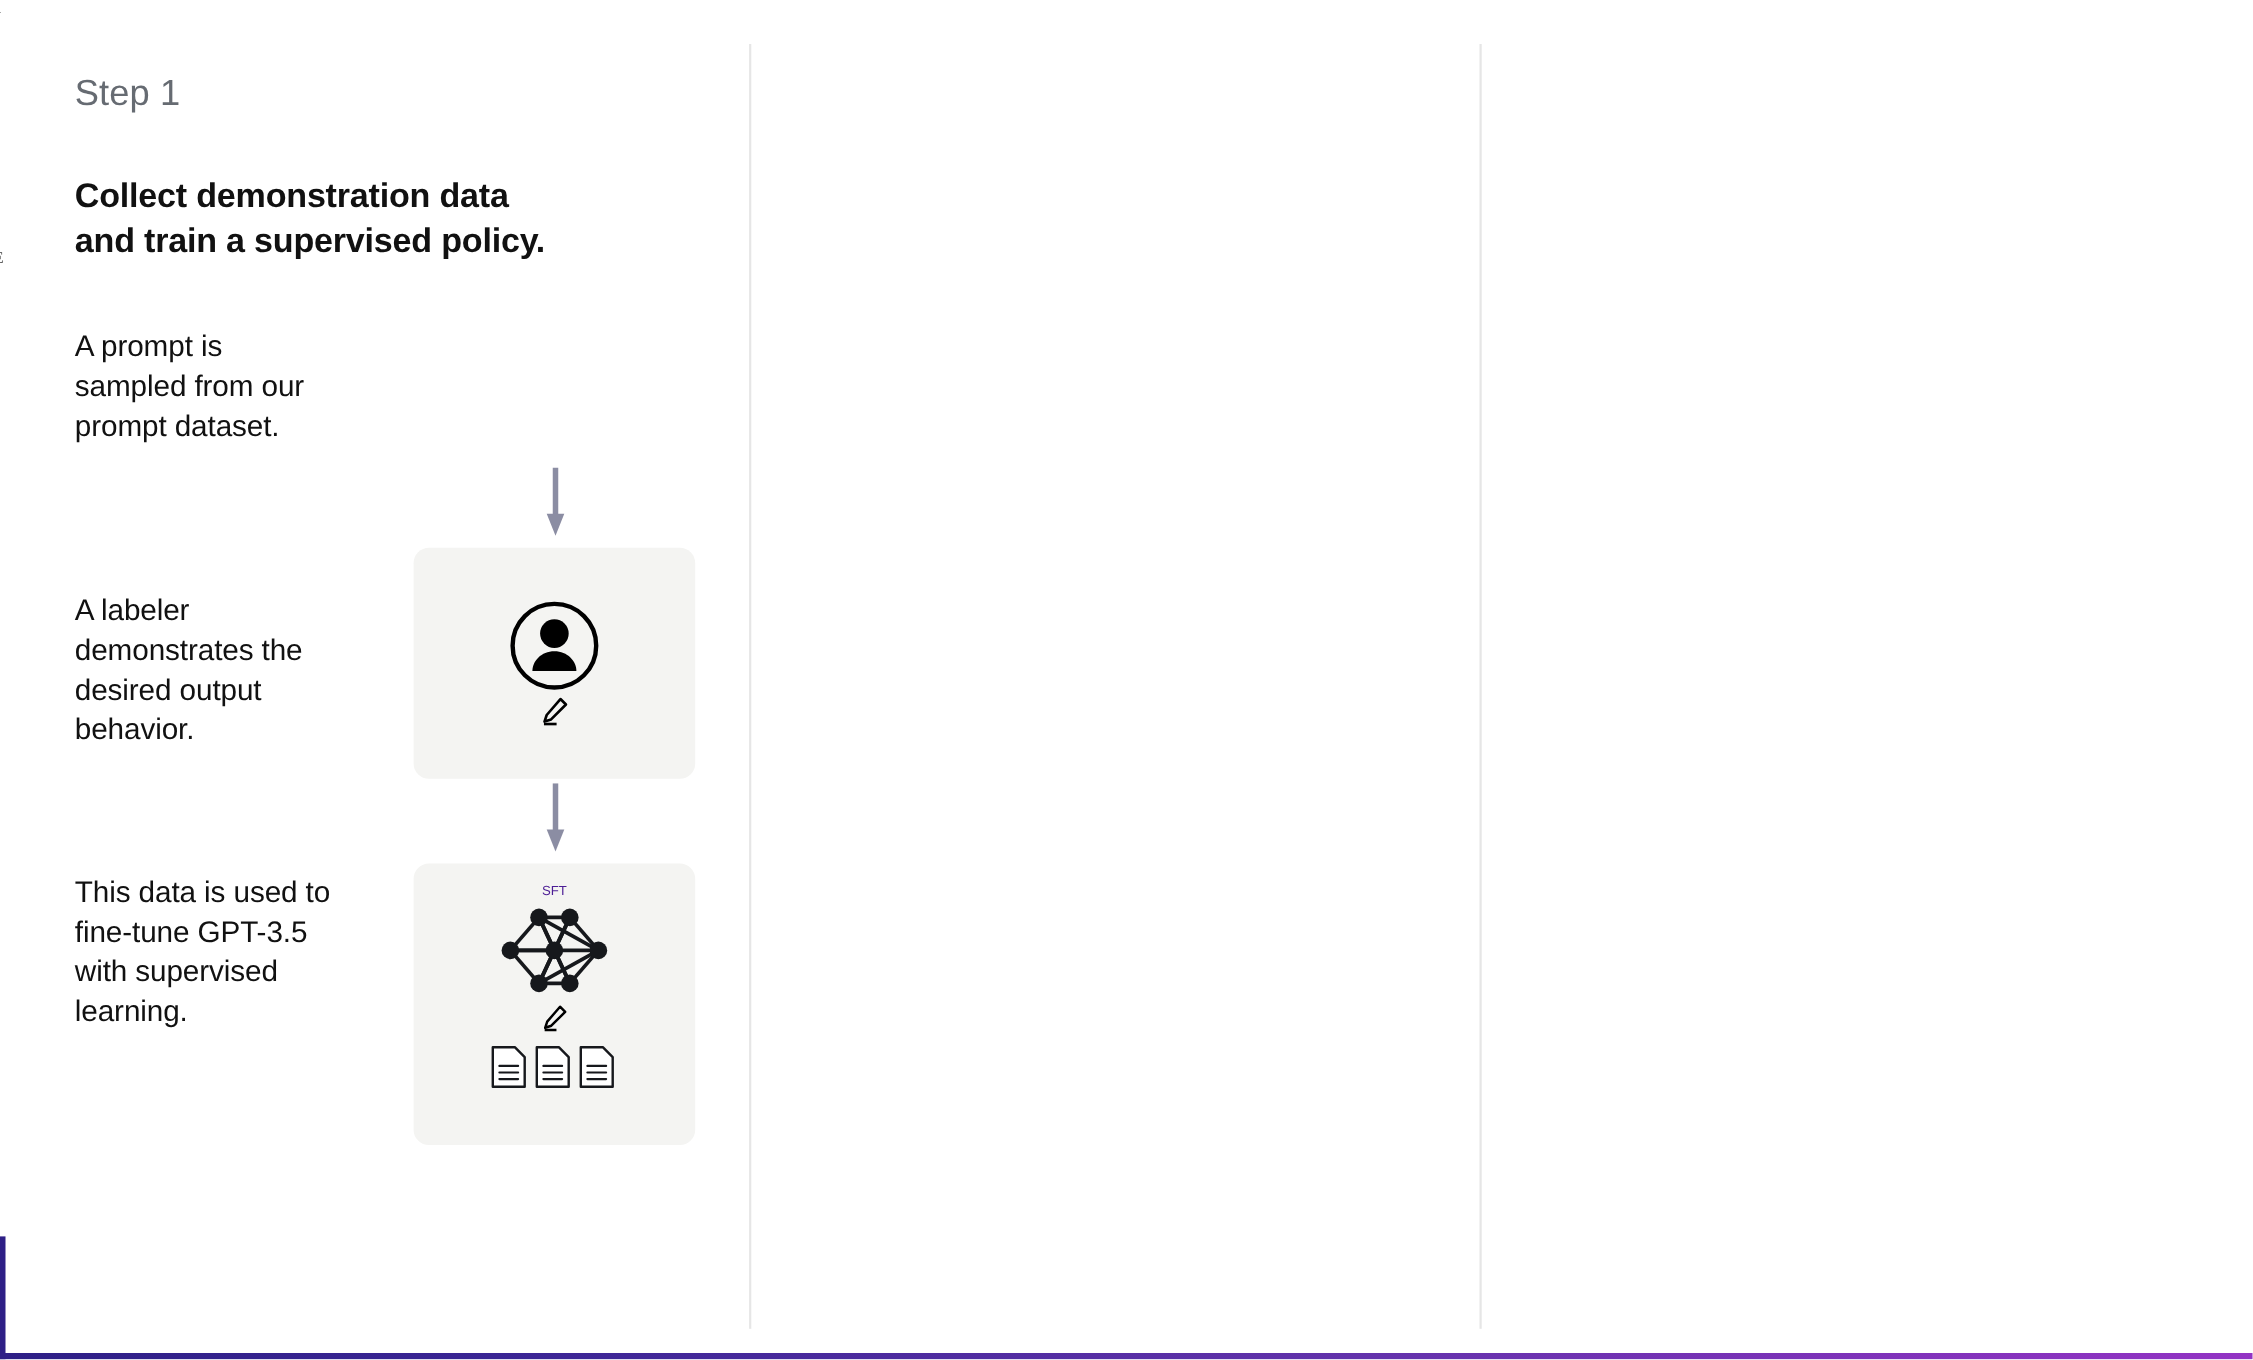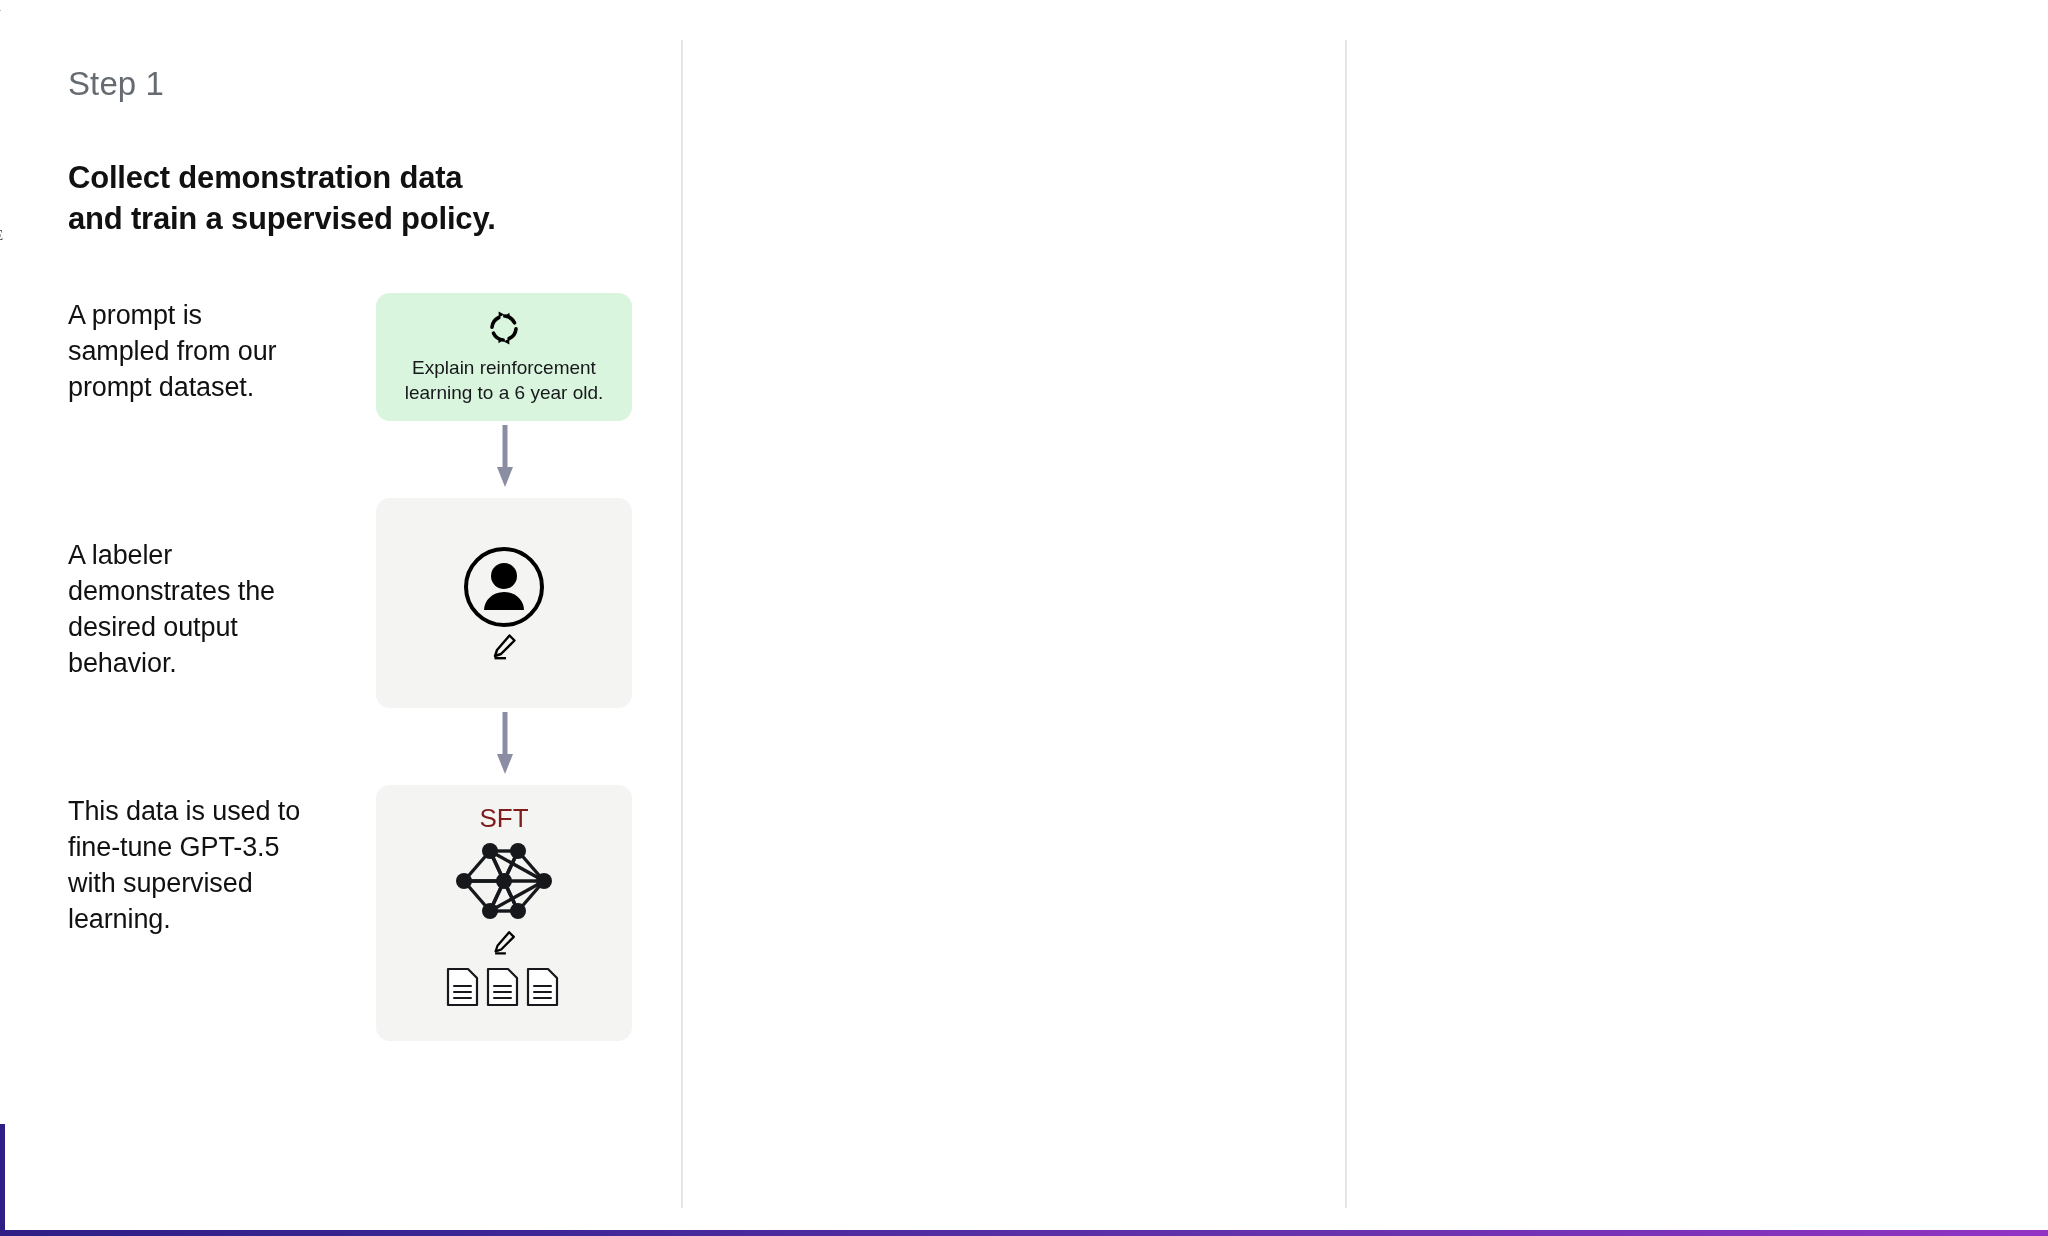--- a/index.html
+++ b/index.html
@@ -98,22 +98,22 @@
     text-align: center;
   }
   .card.green { background: #d9f5dd; }
   .card-caption {
     font-size: 19px;
     color: #16181c;
     line-height: 1.3;
     padding: 0 16px;
   }
   .card-title {
-    font-size: 26px;
-    color: #7f1d1d;
+    font-size: 12px;
+    color: #4c1d95;
     margin-bottom: 4px;
   }
 
   
   .connector { position: absolute; }
 
   svg { display: block; }
 </style>
 </head>
 <body>
@@ -141,40 +141,20 @@
 prompt dataset.</div>
     <div class="blurb" style="left:68px; top:538px; width:310px; white-space:pre-line;">A labeler
 demonstrates the
 desired output
 behavior.</div>
     <div class="blurb" style="left:68px; top:794px; width:310px; white-space:pre-line;">This data is used to
 fine-tune GPT-3.5
 with supervised
 learning.</div>
 
-    <div class="card green" style="left:376px; top:293px; width:256px; height:128px;">
-      <span class="icon" style="margin-bottom:8px;">
-        <svg width="40" height="40" viewBox="0 0 40 40">
-          <g fill="none" stroke="#000" stroke-width="3.6" stroke-linecap="round">
-            <path d="M9.5 25.2 A12 12 0 0 0 19.2 32.0"></path>
-            <path d="M30.5 14.8 A12 12 0 0 0 20.8 8.0"></path>
-            <path d="M14.8 9.5 A12 12 0 0 0 8.0 19.2"></path>
-            <path d="M25.2 30.5 A12 12 0 0 0 32.0 20.8"></path>
-          </g>
-          <g fill="#000">
-            <path d="M19.2 32.0 l-5.0 -3.2 l0.4 6.4 z"></path>
-            <path d="M20.8 8.0 l5.0 3.2 l-0.4 -6.4 z"></path>
-            <path d="M14.8 9.5 l-0.2 -5.9 l5.6 3.0 z"></path>
-            <path d="M25.2 30.5 l0.2 5.9 l-5.6 -3.0 z"></path>
-          </g>
-        </svg>
-      </span>
-      <div class="card-caption" style="white-space:pre-line;">Explain reinforcement
-learning to a 6 year old.</div>
-    </div>
 
     <div class="connector" style="left:494px; top:425px;">
       <svg width="22" height="64" viewBox="0 0 22 64">
         <line x1="11" y1="0" x2="11" y2="44" stroke="#8b8da3" stroke-width="5"></line>
         <path d="M11 62 L3 42 L19 42 Z" fill="#8b8da3"></path>
       </svg>
     </div>
 
     <div class="card" style="left:376px; top:498px; width:256px; height:210px;">
       <span class="icon">

